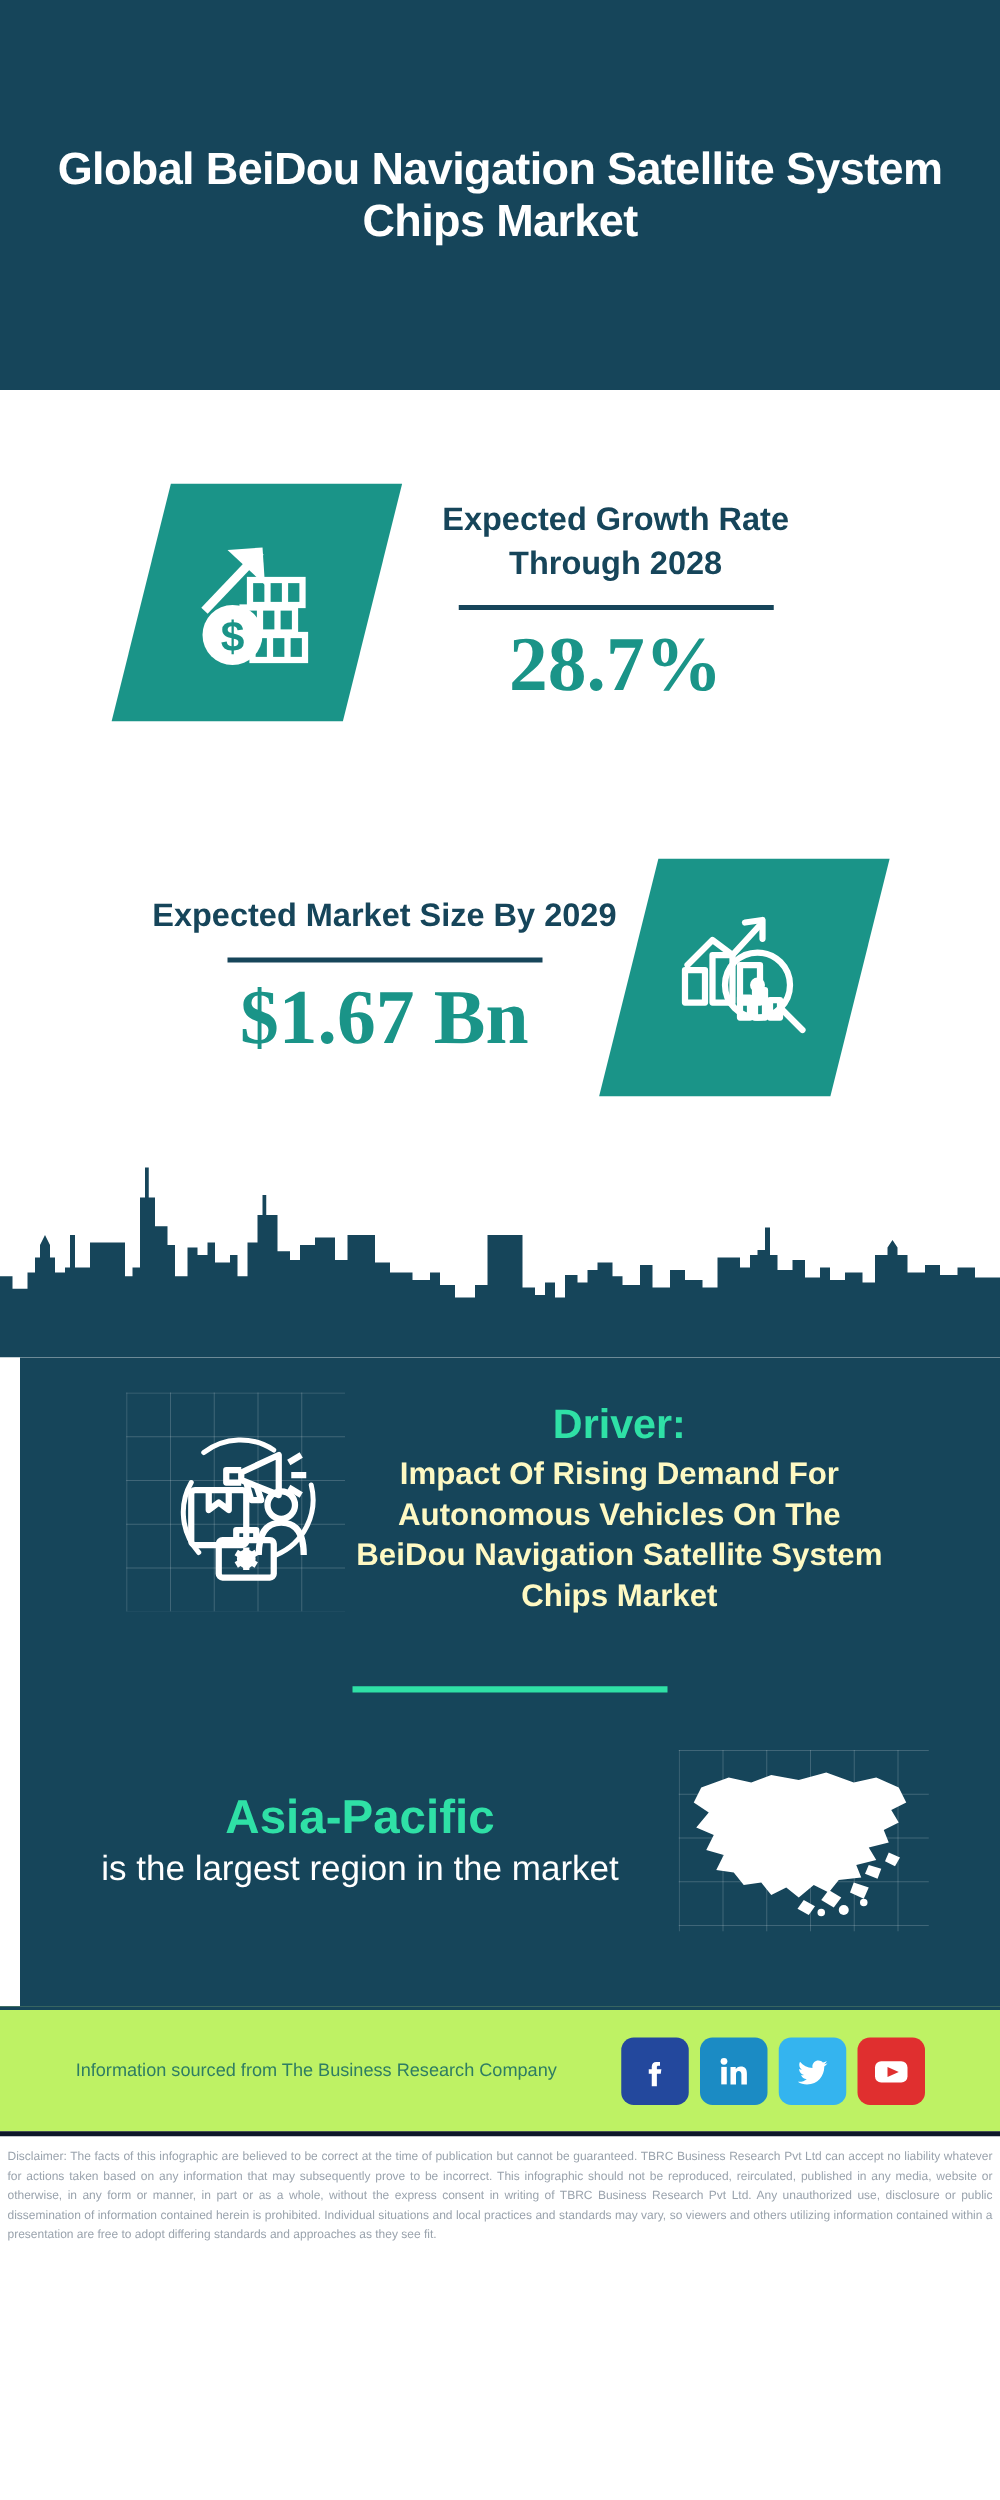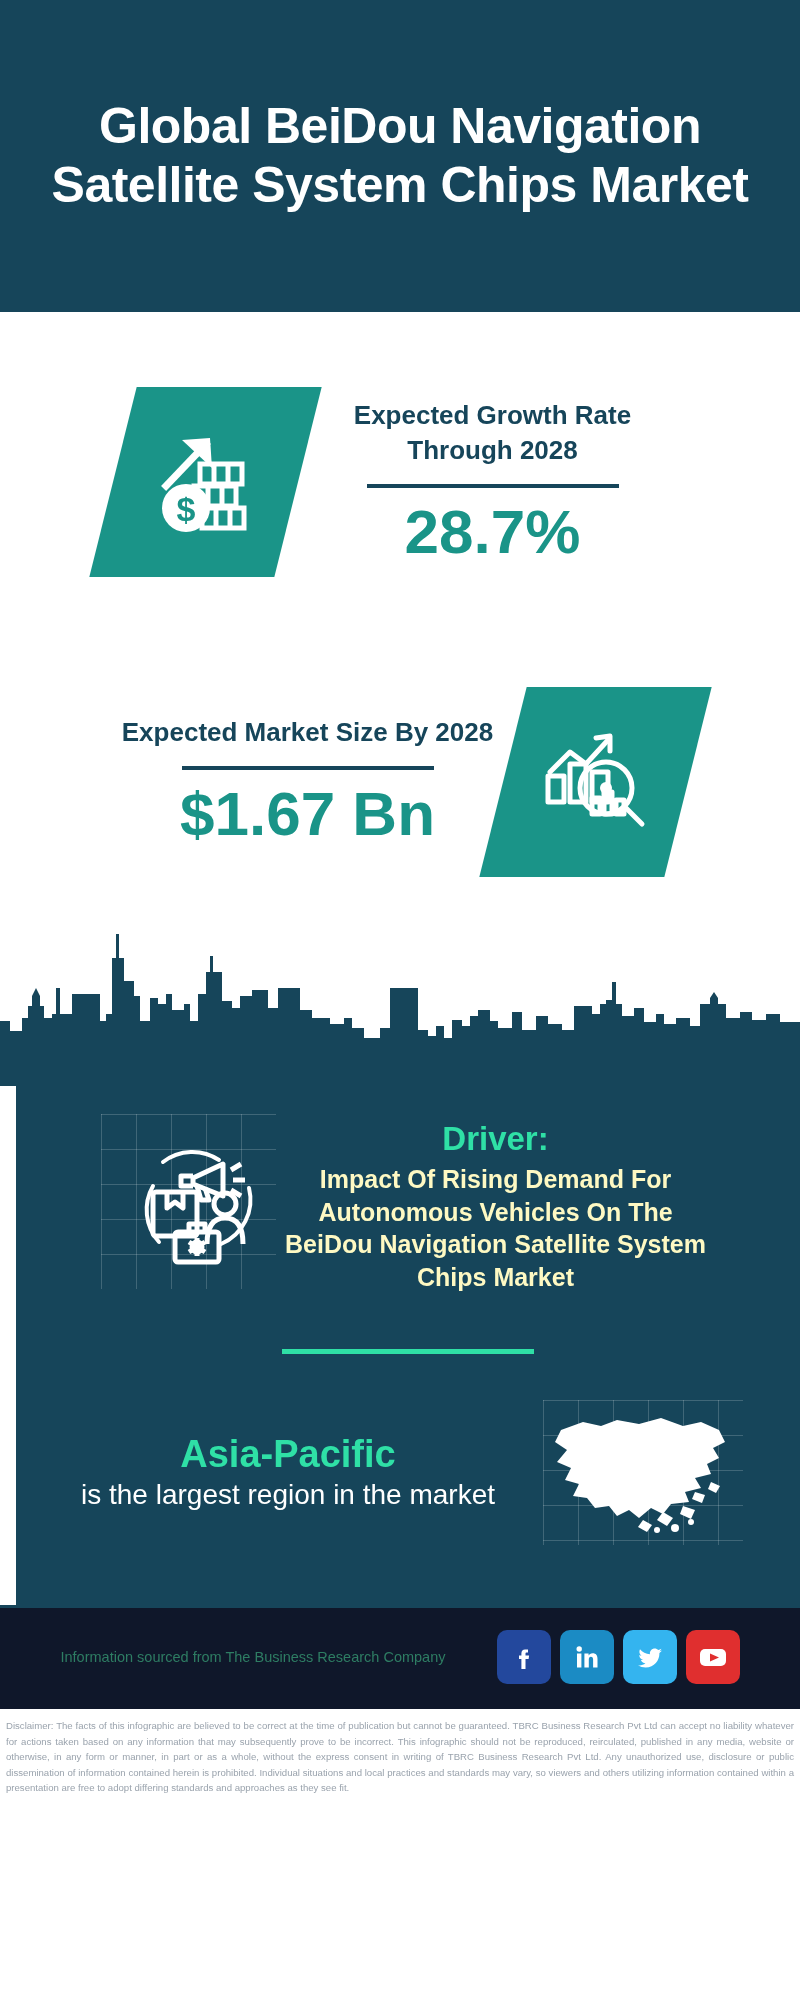--- a/index.html
+++ b/index.html
@@ -20,21 +20,21 @@
   .header {
     height: 312px;
     background: #16455a;
     display: flex;
     align-items: center;
     justify-content: center;
     padding: 0 28px;
   }
   .header-title {
     color: #ffffff;
-    font-size: 50px;
+    font-size: 36px;
     line-height: 1.18;
     font-weight: bold;
     text-align: center;
     letter-spacing: -0.5px;
   }
 
   
   .white-body {
     position: relative;
     background: #ffffff;
@@ -71,20 +71,21 @@
     width: 252px;
     height: 4px;
     background: #16455a;
     margin: 16px auto 10px;
   }
   .stat-value {
     color: #1a9488;
     font-size: 62px;
     font-weight: bold;
     line-height: 1.1;
+    font-family: Liberation Serif, serif;
   }
 
   .stat-row.reverse .stat-text { order: 1; }
   .stat-row.reverse .para { order: 2; }
 
   
   .skyline-wrap {
     position: relative;
     width: 800px;
     height: 160px;
@@ -166,21 +167,21 @@
   }
   .map-tile {
     width: 200px;
     height: 145px;
     position: relative;
     flex: 0 0 auto;
   }
 
   
   .footer {
-    background: #0f172a;
+    background: #bef264;
     height: 100px;
     display: flex;
     align-items: center;
     justify-content: center;
     gap: 16px;
     border-top: 3px solid #16455a;
   }
   .source-text {
     color: #2e7d63;
     font-size: 14.5px;
@@ -262,21 +263,21 @@
             <circle cx="66" cy="62" r="26"></circle>
             <line x1="85" y1="81" x2="102" y2="98"></line>
             <rect x="52" y="72" width="8" height="16"></rect>
             <rect x="64" y="66" width="8" height="22"></rect>
             <rect x="76" y="74" width="8" height="14"></rect>
           </g>
           <circle cx="66" cy="62" r="6" fill="#ffffff"></circle>
         </svg>
       </div>
       <div class="stat-text">
-        <div class="stat-label">Expected Market Size By 2028</div>
+        <div class="stat-label">Expected Market Size By 2029</div>
         <div class="rule"></div>
         <div class="stat-value">$1.67 Bn</div>
       </div>
     </div>
   </div>
 
   <div class="skyline-wrap">
     <svg viewBox="0 0 800 160" preserveAspectRatio="none">
       <path fill="#16455a" d="M0,112 L0,95 L10,95 L10,105 L22,105 L22,92 L28,92 L28,80 L32,80 L32,70 L36,62 L40,70 L40,80 L44,80 L44,92 L52,92 L52,88 L56,88 L56,62 L60,62 L60,88 L72,88 L72,68 L100,68 L100,95 L106,95 L106,88 L112,88 L112,32 L116,32 L116,8 L119,8 L119,32 L124,32 L124,55 L134,55 L134,70 L140,70 L140,95 L150,95 L150,72 L158,72 L158,78 L166,78 L166,68 L172,68 L172,84 L184,84 L184,78 L190,78 L190,95 L198,95 L198,68 L206,68 L206,46 L210,46 L210,30 L213,30 L213,46 L222,46 L222,75 L232,75 L232,82 L240,82 L240,70 L252,70 L252,64 L268,64 L268,82 L278,82 L278,62 L300,62 L300,84 L312,84 L312,92 L330,92 L330,98 L344,98 L344,92 L352,92 L352,102 L364,102 L364,112 L380,112 L380,102 L390,102 L390,62 L418,62 L418,104 L428,104 L428,110 L436,110 L436,100 L444,100 L444,112 L452,112 L452,94 L462,94 L462,100 L470,100 L470,90 L478,90 L478,84 L490,84 L490,95 L498,95 L498,102 L512,102 L512,86 L522,86 L522,104 L536,104 L536,90 L548,90 L548,98 L562,98 L562,104 L574,104 L574,80 L592,80 L592,88 L600,88 L600,78 L606,78 L606,74 L612,74 L612,56 L616,56 L616,78 L622,78 L622,90 L634,90 L634,82 L644,82 L644,96 L656,96 L656,88 L664,88 L664,98 L676,98 L676,92 L690,92 L690,100 L700,100 L700,78 L710,78 L710,72 L714,66 L718,72 L718,78 L726,78 L726,92 L740,92 L740,86 L752,86 L752,94 L766,94 L766,88 L780,88 L780,96 L800,96 L800,160 L0,160 Z"></path>
     </svg>

